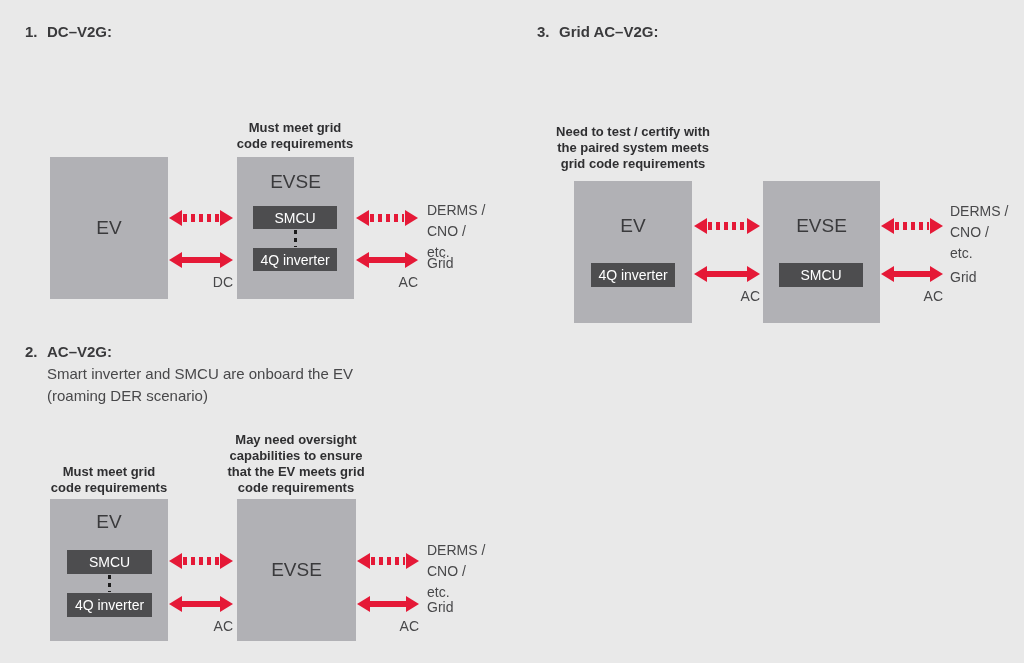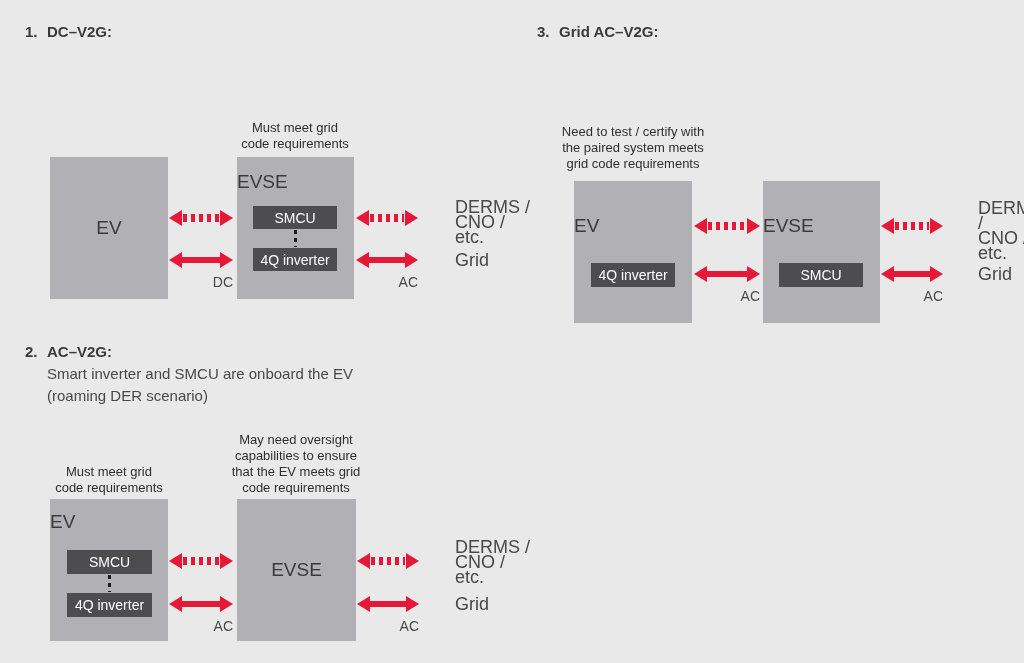--- a/index.html
+++ b/index.html
@@ -15,25 +15,25 @@
   body{font-family:"Liberation Sans","DejaVu Sans",sans-serif;}
   .canvas{
     position:relative;width:1024px;height:663px;background:var(--bg);overflow:hidden;
   }
   
   .hgroup{position:absolute;font-size:15px;line-height:22px;color:var(--body);}
   .hrow{display:flex;font-weight:bold;color:var(--text);}
   .num{width:22px;flex:0 0 22px;}
   .desc{margin-left:22px;white-space:pre-line;font-weight:normal;color:var(--body);}
   
-  .note{position:absolute;font-size:13px;line-height:16px;font-weight:normal;
+  .note{position:absolute;font-size:13px;line-height:16px;font-weight:bold;
         text-align:center;white-space:pre-line;color:#2f2f31;}
   
   .box{position:absolute;background:var(--box);}
-  .boxlabel{position:absolute;left:0;right:0;text-align:left;font-size:19px;
+  .boxlabel{position:absolute;left:0;right:0;text-align:center;font-size:19px;
             line-height:24px;color:var(--text);}
   .box.center-label{display:flex;align-items:center;justify-content:center;}
   .box.center-label .boxlabel{position:static;}
   
   .innerbox{position:absolute;background:var(--dark);color:#ffffff;font-size:14px;
             display:flex;align-items:center;justify-content:center;}
   
   .dot-link{position:absolute;width:3px;
             background:repeating-linear-gradient(180deg,#1b1b1b 0 4px,transparent 4px 8px);}
   
@@ -43,21 +43,21 @@
                border-right:13px solid var(--red);}
   .arr::after{content:"";position:absolute;right:0;top:0;width:0;height:0;
               border-top:8px solid transparent;border-bottom:8px solid transparent;
               border-left:13px solid var(--red);}
   .arr .bar{position:absolute;}
   .arr.solid .bar{left:10px;right:10px;top:5px;height:6px;background:var(--red);}
   .arr.dashed .bar{left:14px;right:14px;top:4px;height:8px;
                    background:repeating-linear-gradient(90deg,var(--red) 0 4px,transparent 4px 8px);}
   
   .linklabel{position:absolute;text-align:right;font-size:14px;line-height:16px;color:var(--body);}
-  .sidetext{position:absolute;font-size:18px;line-height:15px;white-space:pre-line;color:var(--body);margin-left:28px;}
+  .sidetext{position:absolute;font-size:14px;line-height:21px;white-space:pre-line;color:var(--body);}
 </style>
 </head>
 <body>
 
 <div class="canvas">
 
   <div>
     <div class="hgroup" style="left:25px;top:21px;">
       <div class="hrow">
         <span class="num">1.</span>

